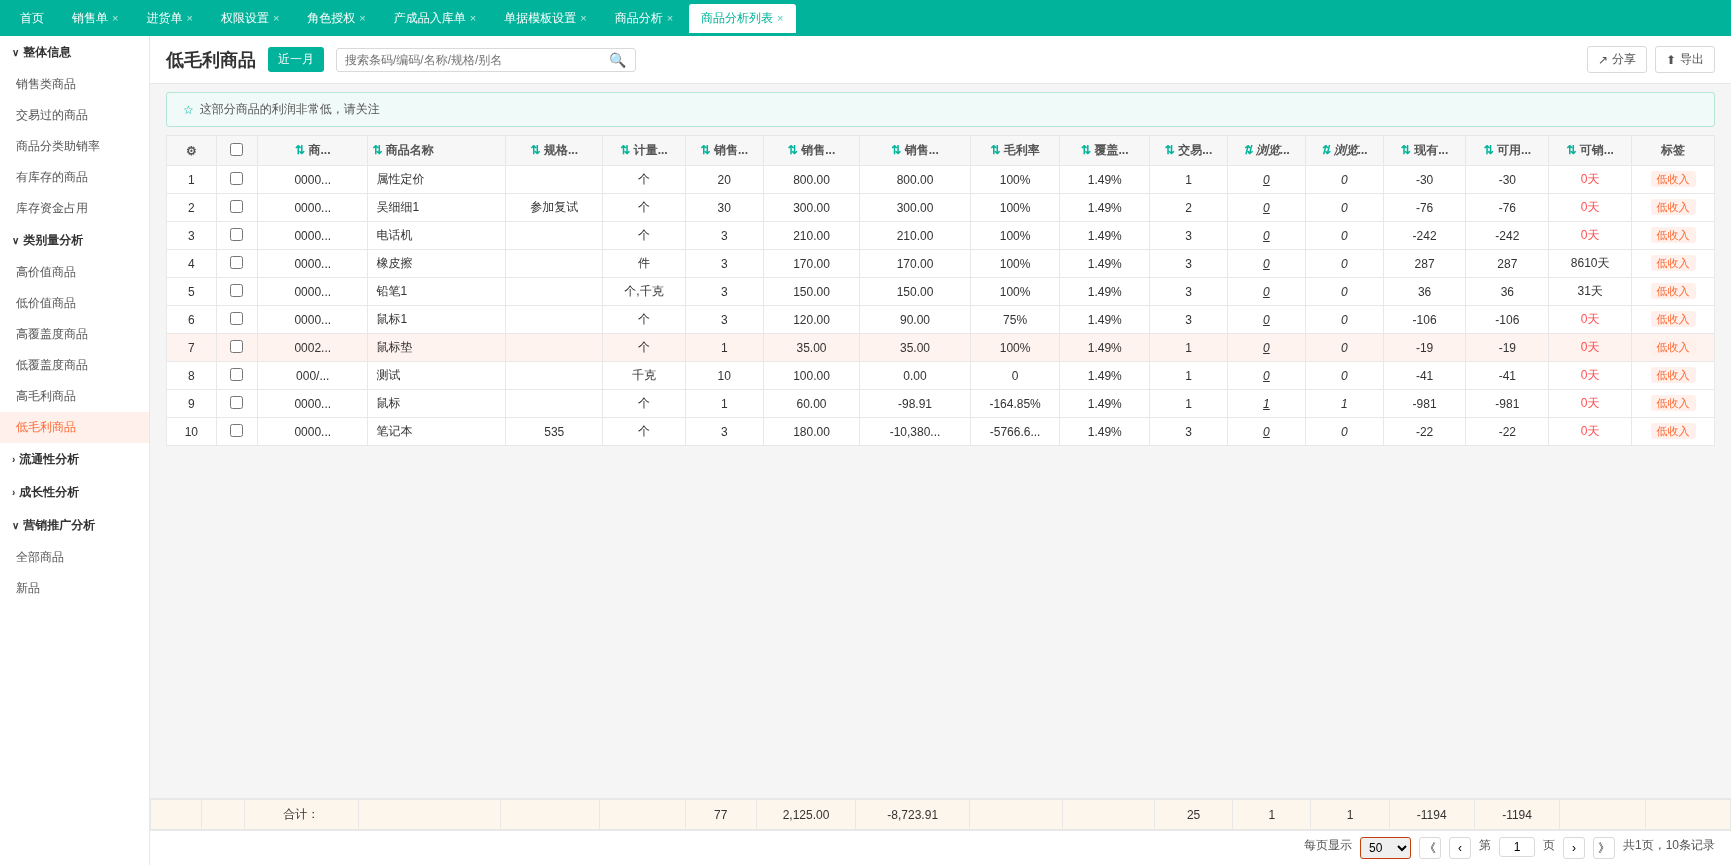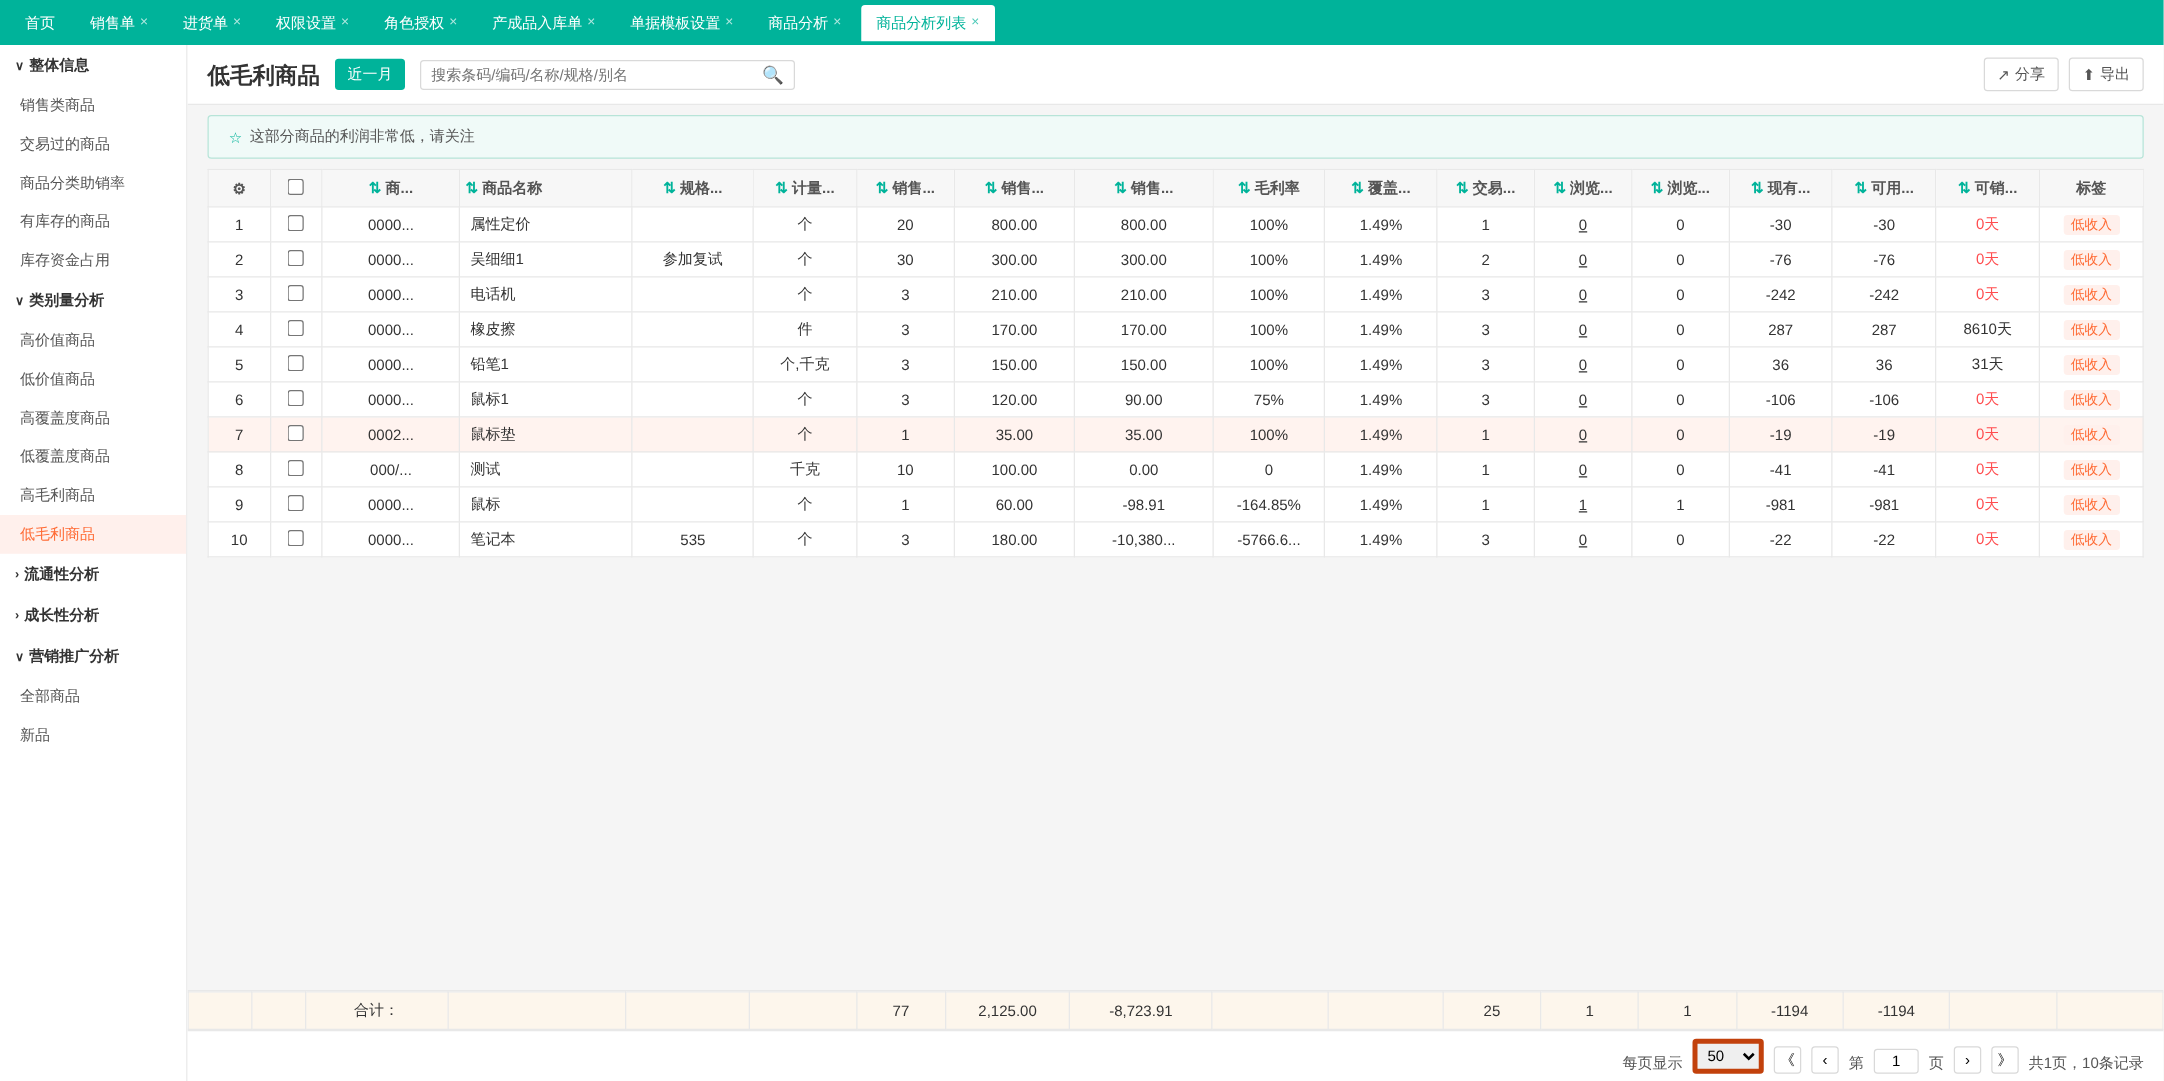--- a/index.html
+++ b/index.html
@@ -210,29 +210,29 @@
       cursor: pointer;
     }
     
     
     .footer-area {
       background: #fff;
       border-top: 1px solid #e8e8e8;
     }
     .pagination-bar {
       display: flex;
-      align-items: flex-end;
+      align-items: flex-start;
       justify-content: flex-end;
       padding: 6px 16px;
       gap: 8px;
       color: #555;
       border-top: 1px solid #e8e8e8;
     }
     .page-select {
-      border: 4px solid #c2410c;
+      border: 1px solid #c2410c;
       border-radius: 3px;
       padding: 2px 4px;
     }
     .page-btn {
       width: 22px;
       height: 22px;
       border: 1px solid #d9d9d9;
       background: #fff;
       cursor: pointer;
       display: flex;
@@ -253,21 +253,21 @@
     .col-code { width: 80px; }
     .col-name { width: 100px; text-align: left !important; }
     .col-spec { width: 70px; }
     .col-unit { width: 60px; }
     .col-qty { width: 50px; }
     .col-price { width: 70px; }
     .col-profit { width: 80px; }
     .col-rate { width: 65px; }
     .col-cover { width: 65px; }
     .col-trade { width: 55px; }
-    .col-view { width: 55px; }
+    .col-view { width: 55px; font-style: italic; }
     .col-curr { width: 60px; }
     .col-avail { width: 60px; }
     .col-sell { width: 60px; }
     .col-tag { width: 60px; }
     
     .total-footer-table {
       width: 100%;
       border-collapse: collapse;
     }
     .total-footer-table td {

